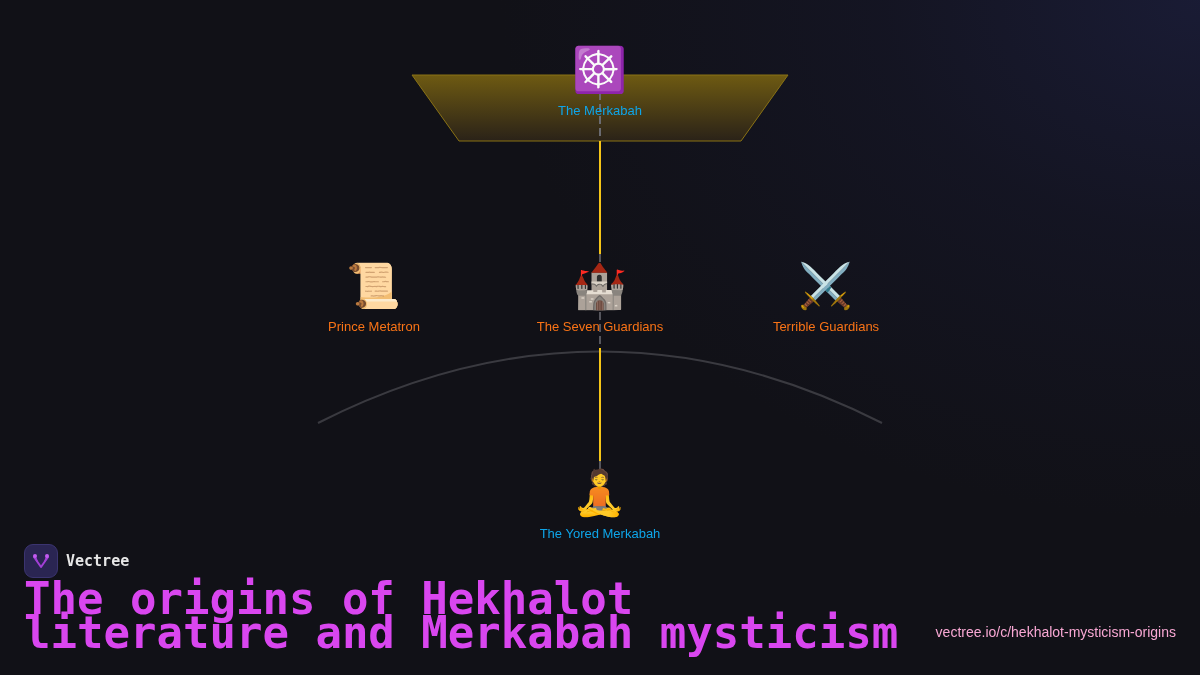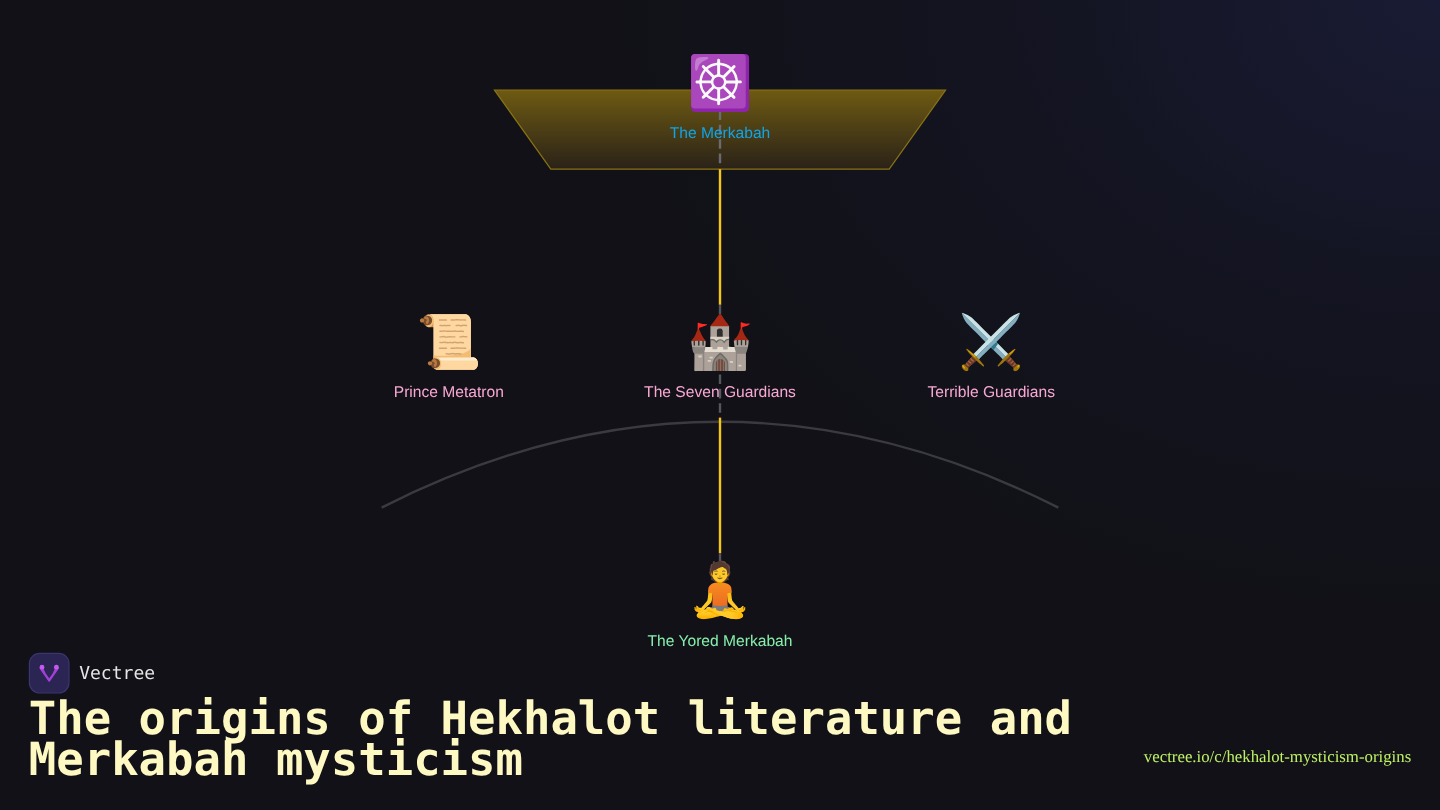--- a/index.html
+++ b/index.html
@@ -16,47 +16,47 @@
   svg.lines { position: absolute; left: 0; top: 0; }
   .node {
     position: absolute; transform: translateX(-50%);
     display: flex; flex-direction: column; align-items: center;
     text-align: center; white-space: nowrap;
   }
   .node .emoji {
     font-size: 44px; line-height: 50px; height: 50px;
   }
   .node .label {
-    font-size: 13px; color: #f9a8d4; margin-top: 8px;
+    font-size: 13px; color: #f97316; margin-top: 8px;
   }
   .node.root .label { color: #0ea5e9; }
-  .node.leaf .label { color: #86efac; }
+  .node.leaf .label { color: #0ea5e9; }
   .brand {
     position: absolute; left: 24px; top: 544px;
     display: flex; align-items: center; gap: 8px;
   }
   .brand-logo {
     width: 34px; height: 34px; border-radius: 9px;
     background: #2a2552; border: 1px solid #3b3470;
     display: flex; align-items: center; justify-content: center;
     box-sizing: border-box;
   }
   .brand-name {
-    font-family: "DejaVu Sans Mono", monospace; font-weight: normal;
+    font-family: "DejaVu Sans Mono", monospace; font-weight: bold;
     font-size: 15px; color: #e6e6e6;
   }
   .title {
     position: absolute; left: 24px; top: 582px; width: 900px;
     font-family: "DejaVu Sans Mono", monospace; font-weight: bold;
-    font-size: 38px; line-height: 34px; color: #fef9c3; margin: 0;
+    font-size: 44px; line-height: 34px; color: #d946ef; margin: 0;
   }
   .url {
     position: absolute; right: 24px; top: 624px;
-    font-family: Liberation Serif, serif;
-    font-size: 14px; color: #bef264; text-align: center;
+    font-family: Liberation Sans, sans-serif;
+    font-size: 14px; color: #f9a8d4; text-align: center;
   }
 </style>
 </head>
 <body>
 
 <div class="bg-glow"></div>
 
 <svg class="lines" width="1200" height="675">
   <defs>
     <linearGradient id="bandGrad" x1="0" y1="0" x2="0" y2="1">

